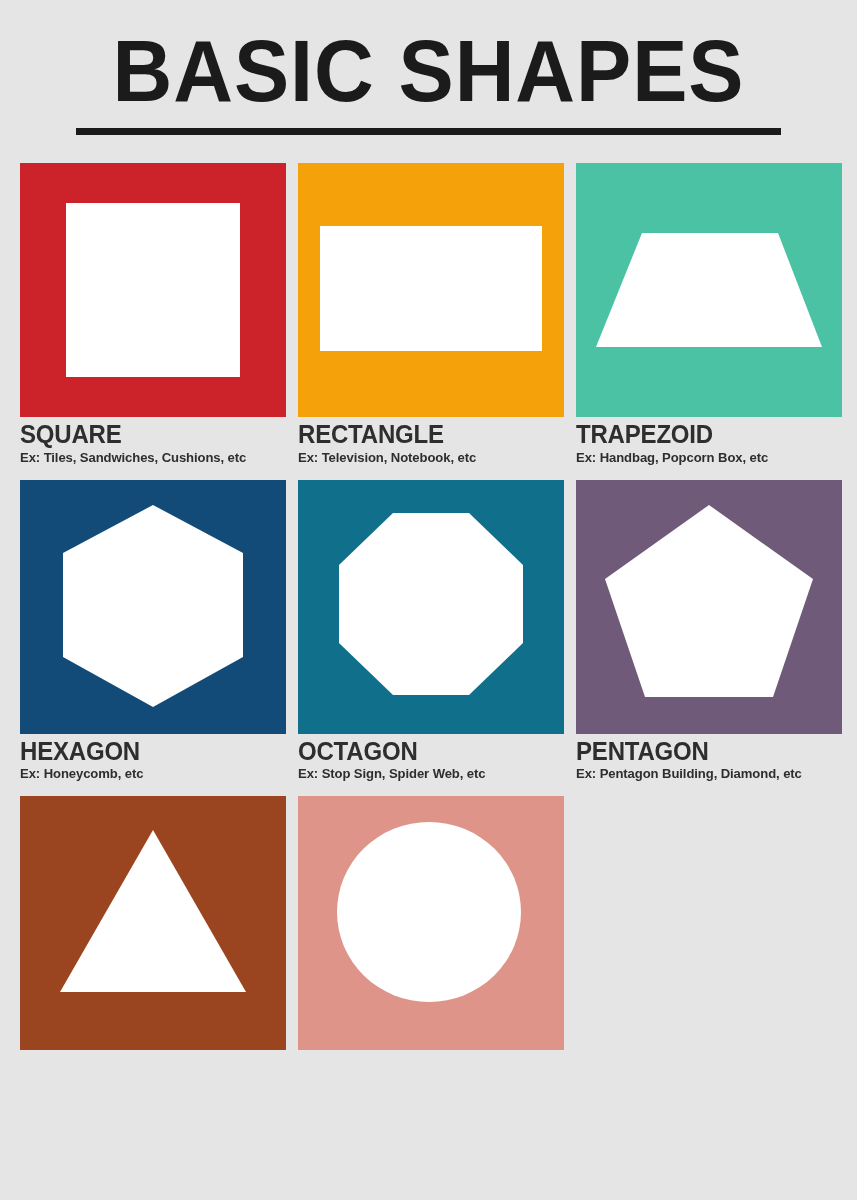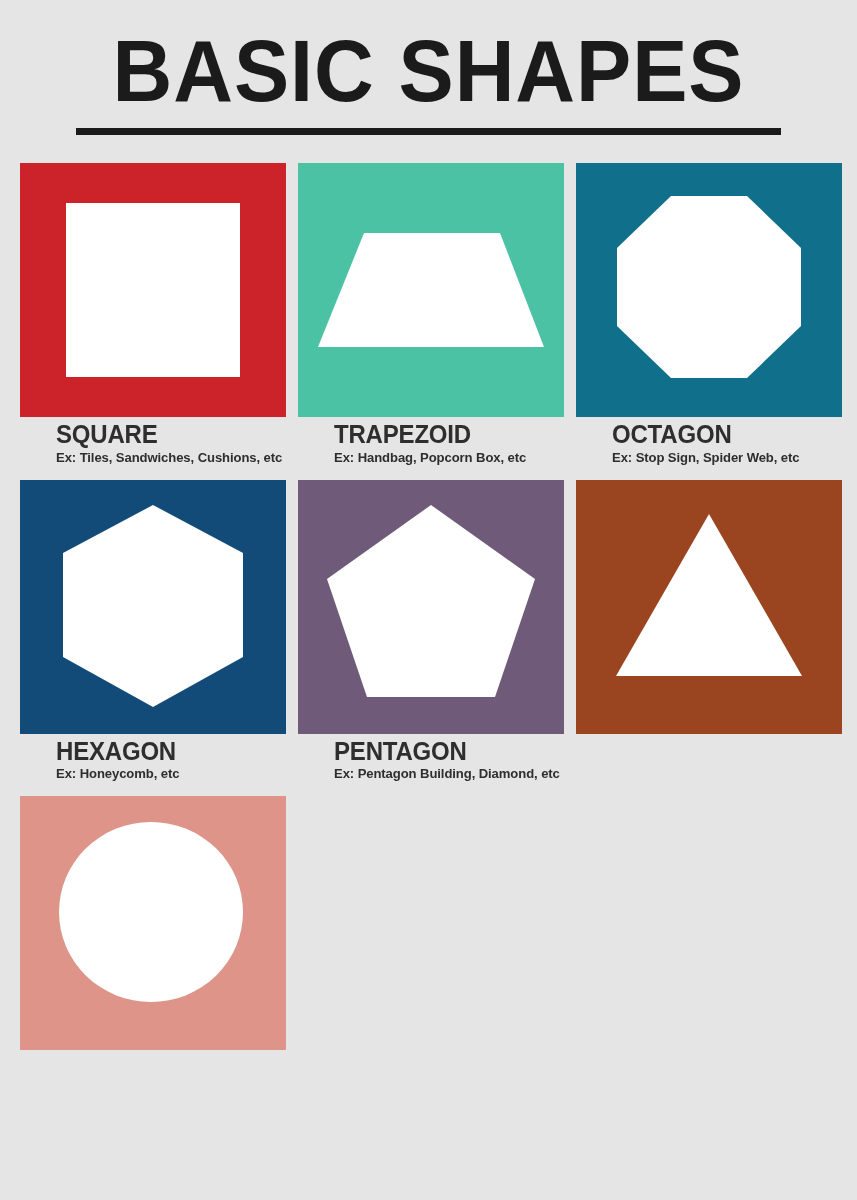--- a/index.html
+++ b/index.html
@@ -67,21 +67,20 @@
     height: 254px;
     overflow: hidden;
   }
   .tile svg {
     display: block;
     width: 100%;
     height: 100%;
   }
   .caption {
     padding-top: 5px;
-    margin-left: 36px;
   }
   .shape-name {
     font-family: "Liberation Sans", sans-serif;
     font-weight: 700;
     font-size: 25px;
     line-height: 1.02;
     letter-spacing: -0.2px;
     color: #2e2e2e;
     transform: scaleX(0.96);
     transform-origin: left center;
@@ -118,63 +117,75 @@
           <rect class="bg" x="0" y="0" width="266" height="254" fill="#cc2229"></rect>
           <rect class="fg" x="46" y="40" width="174" height="174" fill="#ffffff"></rect>
         </svg>
       </div>
       <div class="caption">
         <div class="shape-name" style="color: rgb(46, 46, 46);">SQUARE</div>
         <div class="shape-example" style="color: rgb(46, 46, 46);">Ex: Tiles, Sandwiches, Cushions, etc</div>
       </div>
     </div>
 
+    <div class="card">
+      <div class="tile">
+        <svg viewBox="0 0 266 254" preserveAspectRatio="none">
+          <rect class="bg" x="0" y="0" width="266" height="254" fill="#f5a20a"></rect>
+          <rect class="fg" x="22" y="63" width="222" height="125" fill="#ffffff"></rect>
+        </svg>
+      </div>
+      <div class="caption">
+        <div class="shape-name" style="color: rgb(46, 46, 46);">RECTANGLE</div>
+        <div class="shape-example" style="color: rgb(46, 46, 46);">Ex: Television, Notebook, etc</div>
+      </div>
+    </div>
 
     <div class="card">
       <div class="tile">
         <svg viewBox="0 0 266 254" preserveAspectRatio="none">
           <rect class="bg" x="0" y="0" width="266" height="254" fill="#4bc2a4"></rect>
           <polygon class="fg" points="66,70 202,70 246,184 20,184" fill="#ffffff"></polygon>
         </svg>
       </div>
       <div class="caption">
         <div class="shape-name" style="color: rgb(46, 46, 46);">TRAPEZOID</div>
         <div class="shape-example" style="color: rgb(46, 46, 46);">Ex: Handbag, Popcorn Box, etc</div>
       </div>
     </div>
 
     <div class="card">
       <div class="tile">
         <svg viewBox="0 0 266 254" preserveAspectRatio="none">
+          <rect class="bg" x="0" y="0" width="266" height="254" fill="#124b78"></rect>
+          <polygon class="fg" points="133,25 223,73 223,177 133,227 43,177 43,73" fill="#ffffff"></polygon>
+        </svg>
+      </div>
+      <div class="caption">
+        <div class="shape-name" style="color: rgb(46, 46, 46);">HEXAGON</div>
+        <div class="shape-example" style="color: rgb(46, 46, 46);">Ex: Honeycomb, etc</div>
+      </div>
+    </div>
+
+    <div class="card">
+      <div class="tile">
+        <svg viewBox="0 0 266 254" preserveAspectRatio="none">
           <rect class="bg" x="0" y="0" width="266" height="254" fill="#10708c"></rect>
           <polygon class="fg" points="95,33 171,33 225,85 225,163 171,215 95,215 41,163 41,85" fill="#ffffff"></polygon>
         </svg>
       </div>
       <div class="caption">
         <div class="shape-name" style="color: rgb(46, 46, 46);">OCTAGON</div>
         <div class="shape-example" style="color: rgb(46, 46, 46);">Ex: Stop Sign, Spider Web, etc</div>
       </div>
     </div>
 
     <div class="card">
       <div class="tile">
         <svg viewBox="0 0 266 254" preserveAspectRatio="none">
-          <rect class="bg" x="0" y="0" width="266" height="254" fill="#124b78"></rect>
-          <polygon class="fg" points="133,25 223,73 223,177 133,227 43,177 43,73" fill="#ffffff"></polygon>
-        </svg>
-      </div>
-      <div class="caption">
-        <div class="shape-name" style="color: rgb(46, 46, 46);">HEXAGON</div>
-        <div class="shape-example" style="color: rgb(46, 46, 46);">Ex: Honeycomb, etc</div>
-      </div>
-    </div>
-
-    <div class="card">
-      <div class="tile">
-        <svg viewBox="0 0 266 254" preserveAspectRatio="none">
           <rect class="bg" x="0" y="0" width="266" height="254" fill="#6f5b79"></rect>
           <polygon class="fg" points="133,25 237,99 197,217 69,217 29,99" fill="#ffffff"></polygon>
         </svg>
       </div>
       <div class="caption">
         <div class="shape-name" style="color: rgb(46, 46, 46);">PENTAGON</div>
         <div class="shape-example" style="color: rgb(46, 46, 46);">Ex: Pentagon Building, Diamond, etc</div>
       </div>
     </div>
 

